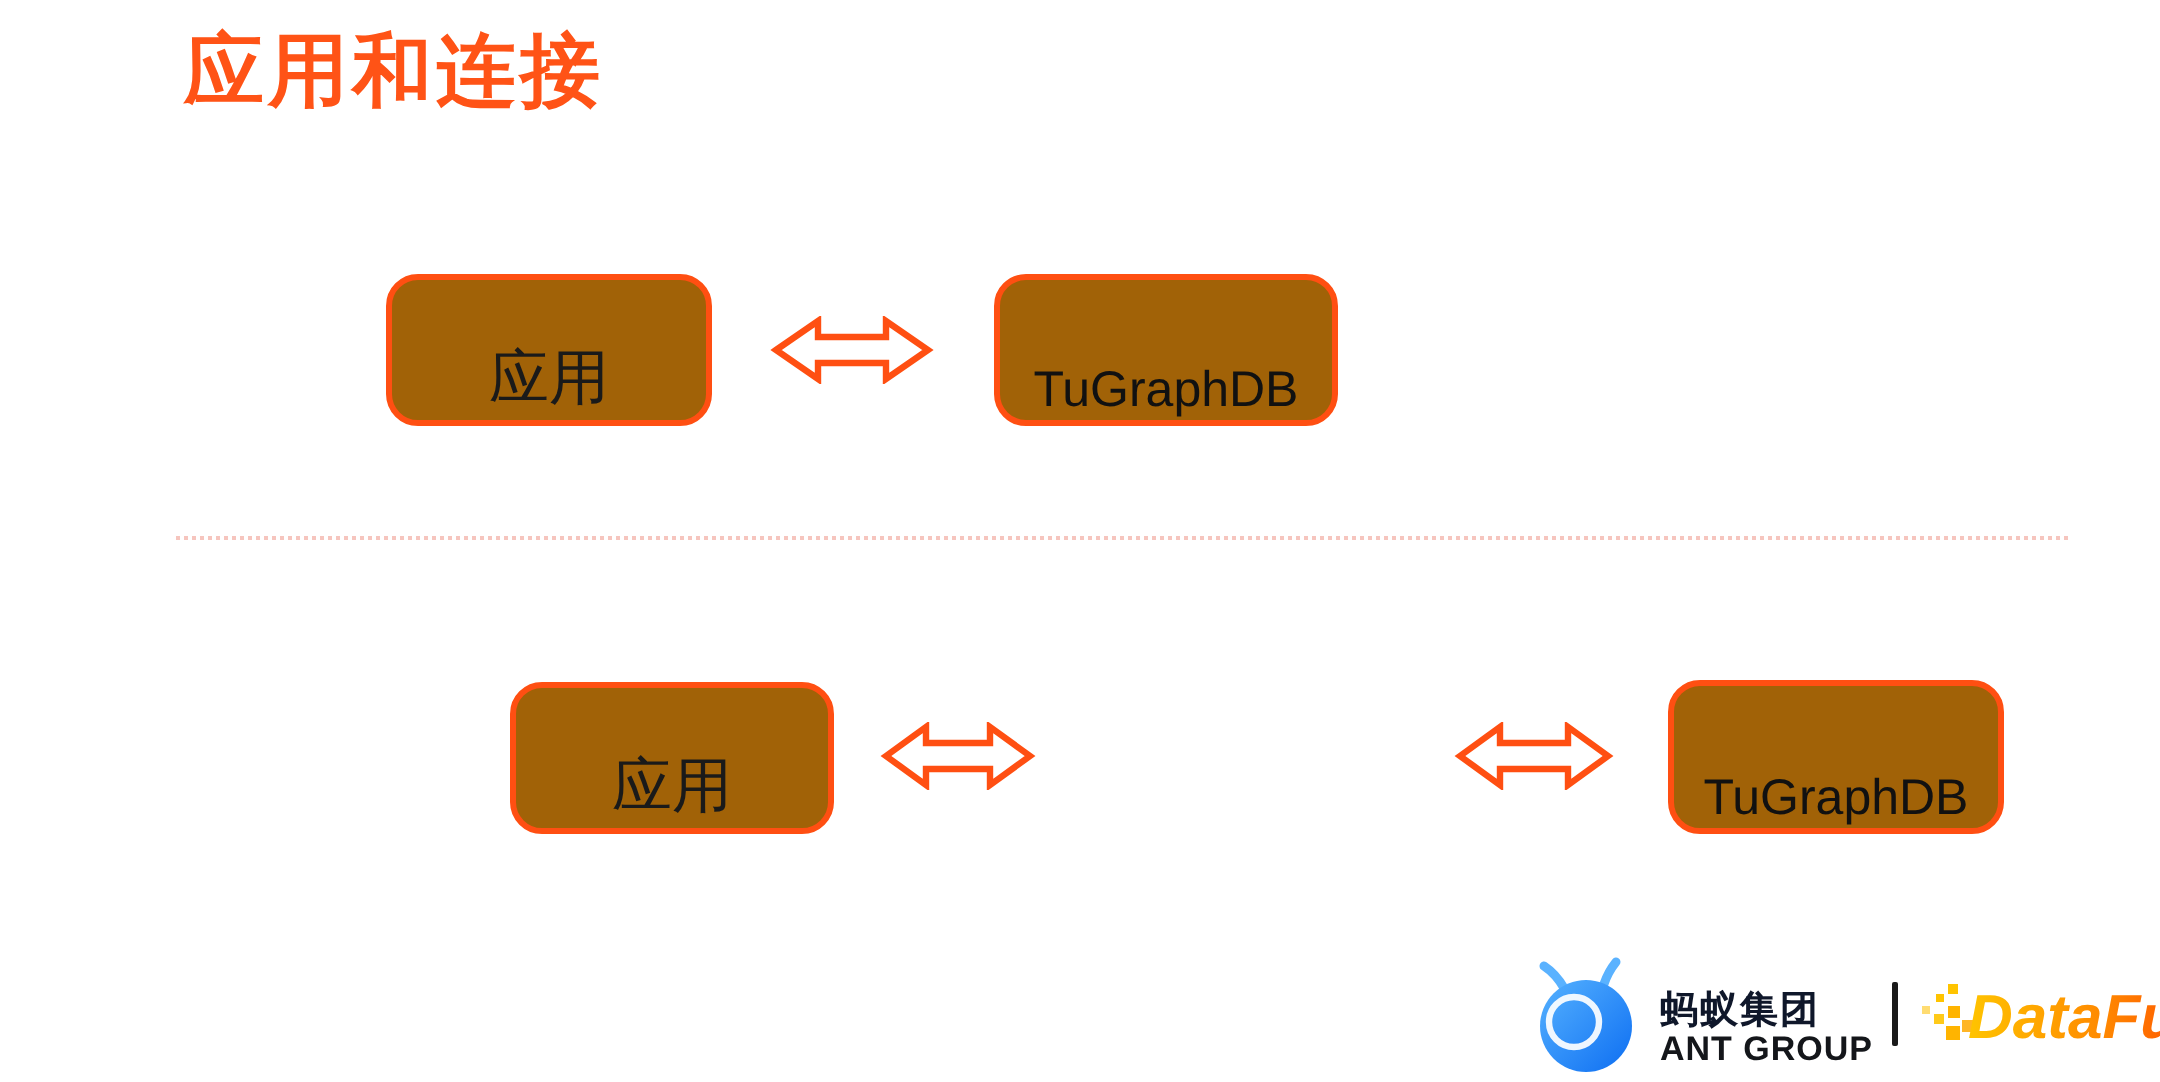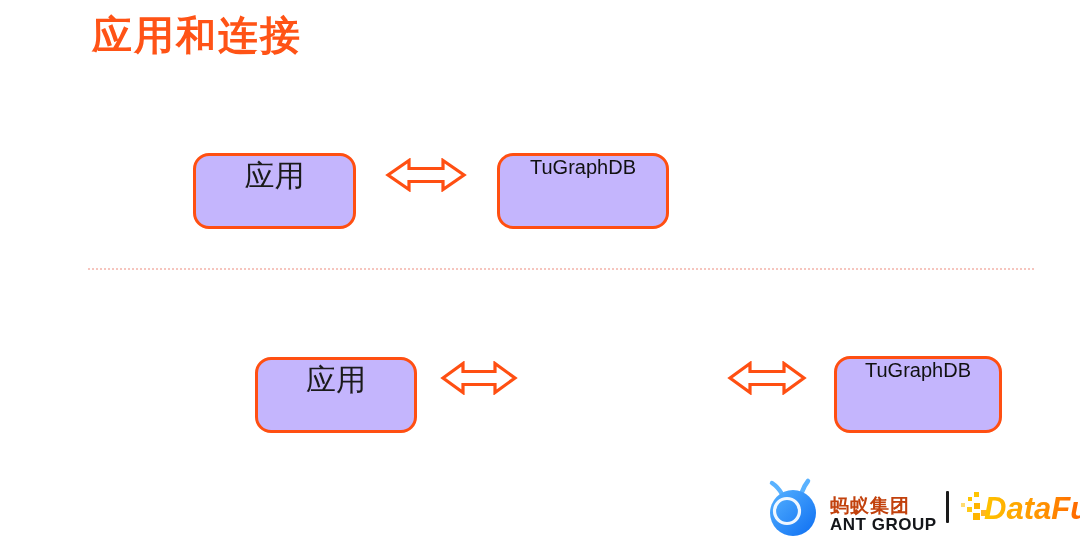--- a/index.html
+++ b/index.html
@@ -19,34 +19,33 @@
     font-weight: 700;
     letter-spacing: 2px;
     color: #FF5316;
     font-family: "Liberation Sans", sans-serif;
   }
   .node {
     position: absolute;
     box-sizing: border-box;
     border: 3.5px solid #FF4F12;
     border-radius: 16px;
-    background: #c4b5fd;
+    background: #a16207;
     display: flex;
-    align-items: flex-start;
+    align-items: flex-end;
     justify-content: center;
-    margin-top: 16px;
   }
   .node .cjk {
     font-family: "Liberation Serif", serif;
     font-size: 30px;
     color: #1A1A1A;
   }
   .node .latin {
     font-family: "Liberation Sans", sans-serif;
-    font-size: 20px;
+    font-size: 25px;
     color: #111111;
   }
   .arrow { position: absolute; }
   .divider {
     position: absolute;
     left: 88px;
     top: 268px;
     width: 946px;
     height: 0;
     border-top: 2px dotted #F6C5BE;
@@ -62,21 +61,21 @@
   .ant-text {
     margin-left: 5px;
     display: flex;
     flex-direction: column;
     justify-content: center;
     line-height: 1.05;
   }
   .ant-cn {
     font-size: 19px;
     font-weight: 700;
-    color: #c2410c;
+    color: #0f172a;
     letter-spacing: 1px;
     white-space: nowrap;
     margin-top: 16px;
   }
   .ant-en {
     font-size: 17px;
     font-weight: 700;
     color: #14161A;
     letter-spacing: 0.5px;
     white-space: nowrap;

